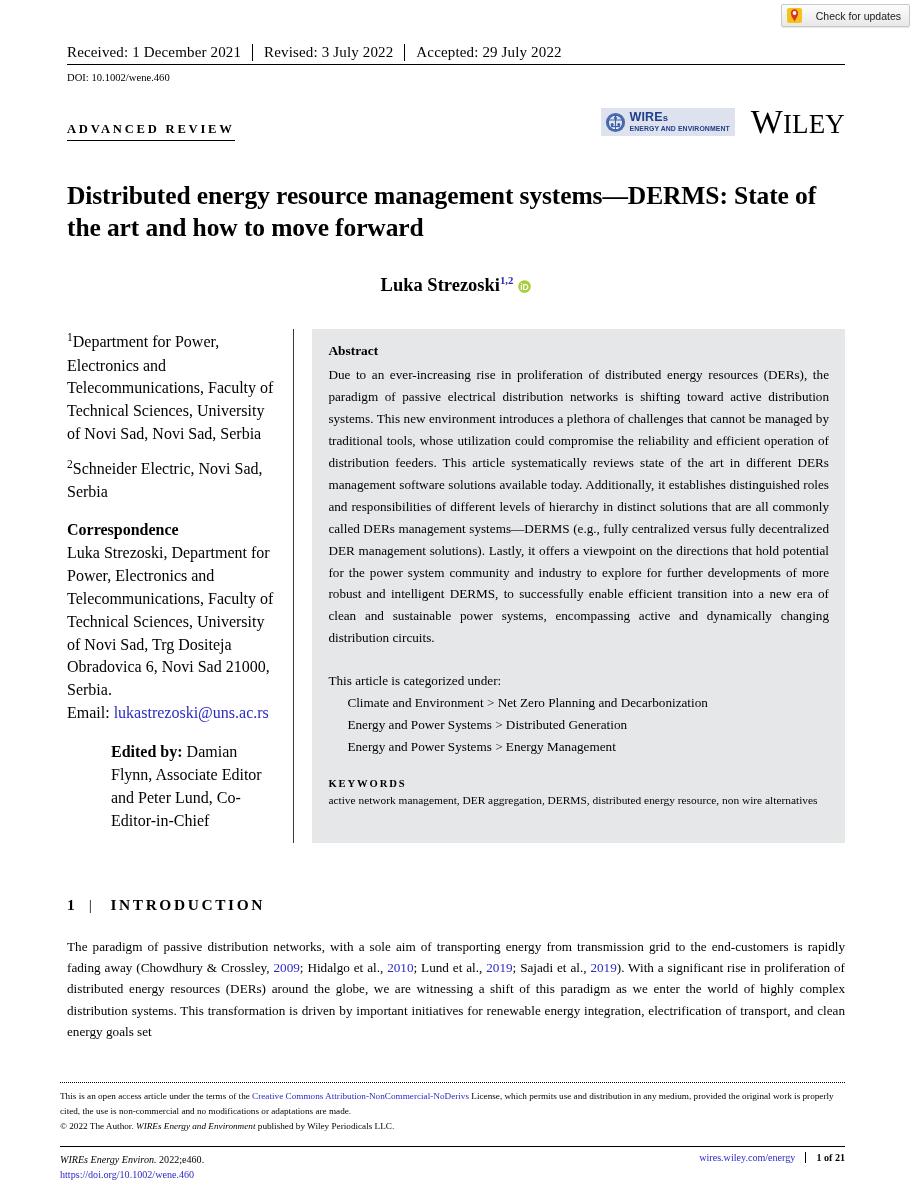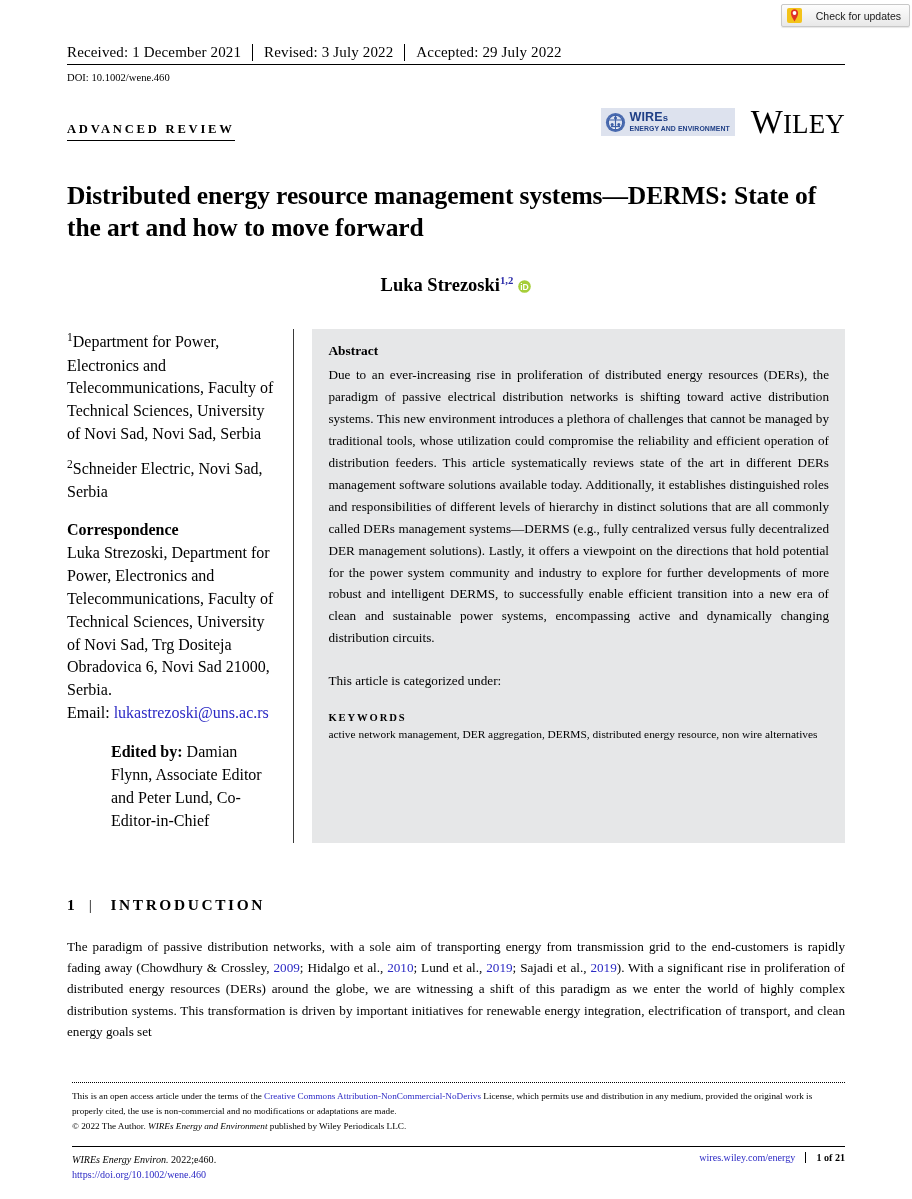--- a/index.html
+++ b/index.html
@@ -239,21 +239,21 @@
     margin-top: 22px;
     font-size: 13.2px;
     line-height: 1.62;
     text-align: justify;
     hyphens: none;
   }
 
   
   .footer-zone {
     position: absolute;
-    left: 72px;
+    left: 60px;
     right: 67px;
     bottom: 0;
   }
   .dotted-rule {
     border-top: 1.4px dotted #000;
     margin-bottom: 6px;
   }
   .license {
     font-size: 9.2px;
     line-height: 1.62;
@@ -370,20 +370,25 @@
         </p>
       </div>
 
       <div class="rule-sep"></div>
 
       <div class="abstract-box">
         <h2>Abstract</h2>
         <p class="abstract-text">Due to an ever-increasing rise in proliferation of distributed energy resources (DERs), the paradigm of passive electrical distribution networks is shifting toward active distribution systems. This new environment introduces a plethora of challenges that cannot be managed by traditional tools, whose utilization could compromise the reliability and efficient operation of distribution feeders. This article systematically reviews state of the art in different DERs management software solutions available today. Additionally, it establishes distinguished roles and responsibilities of different levels of hierarchy in distinct solutions that are all commonly called DERs management systems—DERMS (e.g., fully centralized versus fully decentralized DER management solutions). Lastly, it offers a viewpoint on the directions that hold potential for the power system community and industry to explore for further developments of more robust and intelligent DERMS, to successfully enable efficient transition into a new era of clean and sustainable power systems, encompassing active and dynamically changing distribution circuits.</p>
 
         <p class="cat-intro">This article is categorized under:</p>
+        <ul class="cat-list">
+          <li>Climate and Environment &gt; Net Zero Planning and Decarbonization</li>
+          <li>Energy and Power Systems &gt; Distributed Generation</li>
+          <li>Energy and Power Systems &gt; Energy Management</li>
+        </ul>
 
         <div class="kw-head">KEYWORDS</div>
         <p class="kw-text">active network management, DER aggregation, DERMS, distributed energy resource, non wire alternatives</p>
       </div>
     </div>
 
     <div class="section-head">
       <span class="num">1</span>
       <span class="bar">|</span>
       <span>INTRODUCTION</span>

